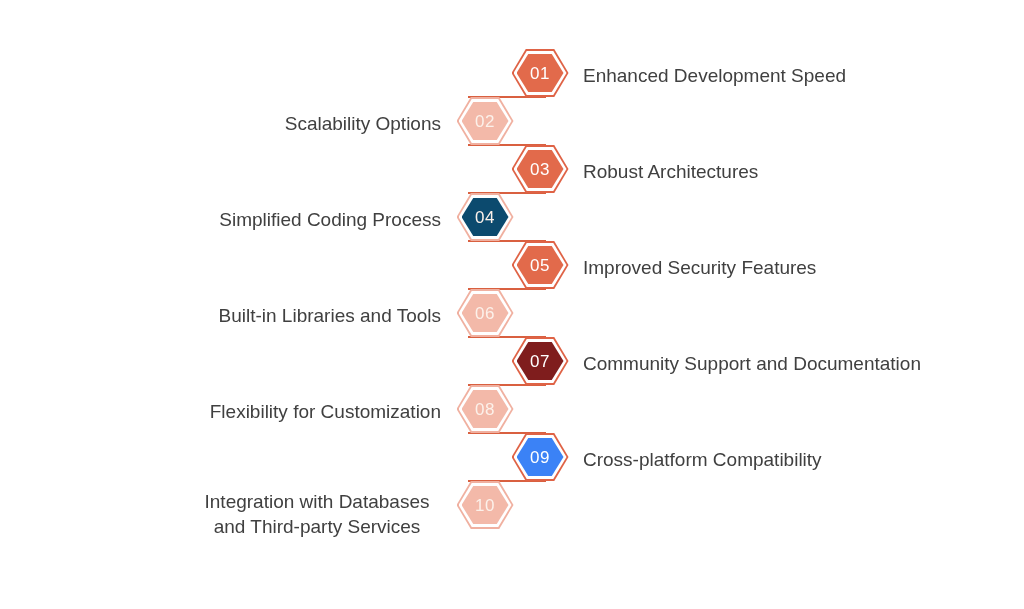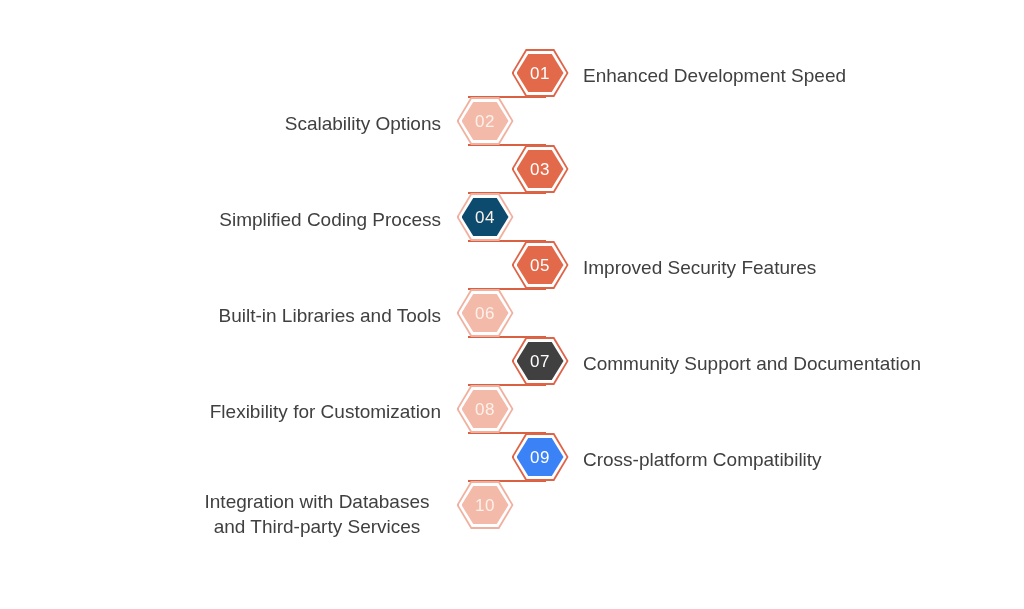--- a/index.html
+++ b/index.html
@@ -105,20 +105,21 @@
     </div>
   <div class="label left" style="top: 123px; right: 583px;">Scalability Options</div>
       <div class="connector" style="left: 468px; width: 78px; top: 144px;"></div>
     <div class="hex dark" style="left: 511.5px; top: 145px;">
       <div class="hex-shape hex-ring" style="background: rgb(223, 99, 70);"></div>
       <div class="hex-shape hex-gap"></div>
       <div class="hex-shape hex-core" style="background: rgb(226, 106, 75);">
         <span class="hex-num">03</span>
       </div>
     </div>
+  <div class="label right" style="top: 171px; left: 583px;">Robust Architectures</div>
       <div class="connector" style="left: 468px; width: 78px; top: 192px;"></div>
     <div class="hex light" style="left: 456.5px; top: 193px;">
       <div class="hex-shape hex-ring" style="background: rgb(240, 176, 160);"></div>
       <div class="hex-shape hex-gap"></div>
       <div class="hex-shape hex-core" style="background: #0c4a6e;">
         <span class="hex-num">04</span>
       </div>
     </div>
   <div class="label left" style="top: 219px; right: 583px;">Simplified Coding Process</div>
       <div class="connector" style="left: 468px; width: 78px; top: 240px;"></div>
@@ -136,21 +137,21 @@
       <div class="hex-shape hex-gap"></div>
       <div class="hex-shape hex-core" style="background: rgb(243, 185, 169);">
         <span class="hex-num">06</span>
       </div>
     </div>
   <div class="label left" style="top: 315px; right: 583px;">Built-in Libraries and Tools</div>
       <div class="connector" style="left: 468px; width: 78px; top: 336px;"></div>
     <div class="hex dark" style="left: 511.5px; top: 337px;">
       <div class="hex-shape hex-ring" style="background: rgb(223, 99, 70);"></div>
       <div class="hex-shape hex-gap"></div>
-      <div class="hex-shape hex-core" style="background: #404040;">
+      <div class="hex-shape hex-core" style="background: #7f1d1d;">
         <span class="hex-num">07</span>
       </div>
     </div>
   <div class="label right" style="top: 363px; left: 583px;">Community Support and Documentation</div>
       <div class="connector" style="left: 468px; width: 78px; top: 384px;"></div>
     <div class="hex light" style="left: 456.5px; top: 385px;">
       <div class="hex-shape hex-ring" style="background: rgb(240, 176, 160);"></div>
       <div class="hex-shape hex-gap"></div>
       <div class="hex-shape hex-core" style="background: rgb(243, 185, 169);">
         <span class="hex-num">08</span>

